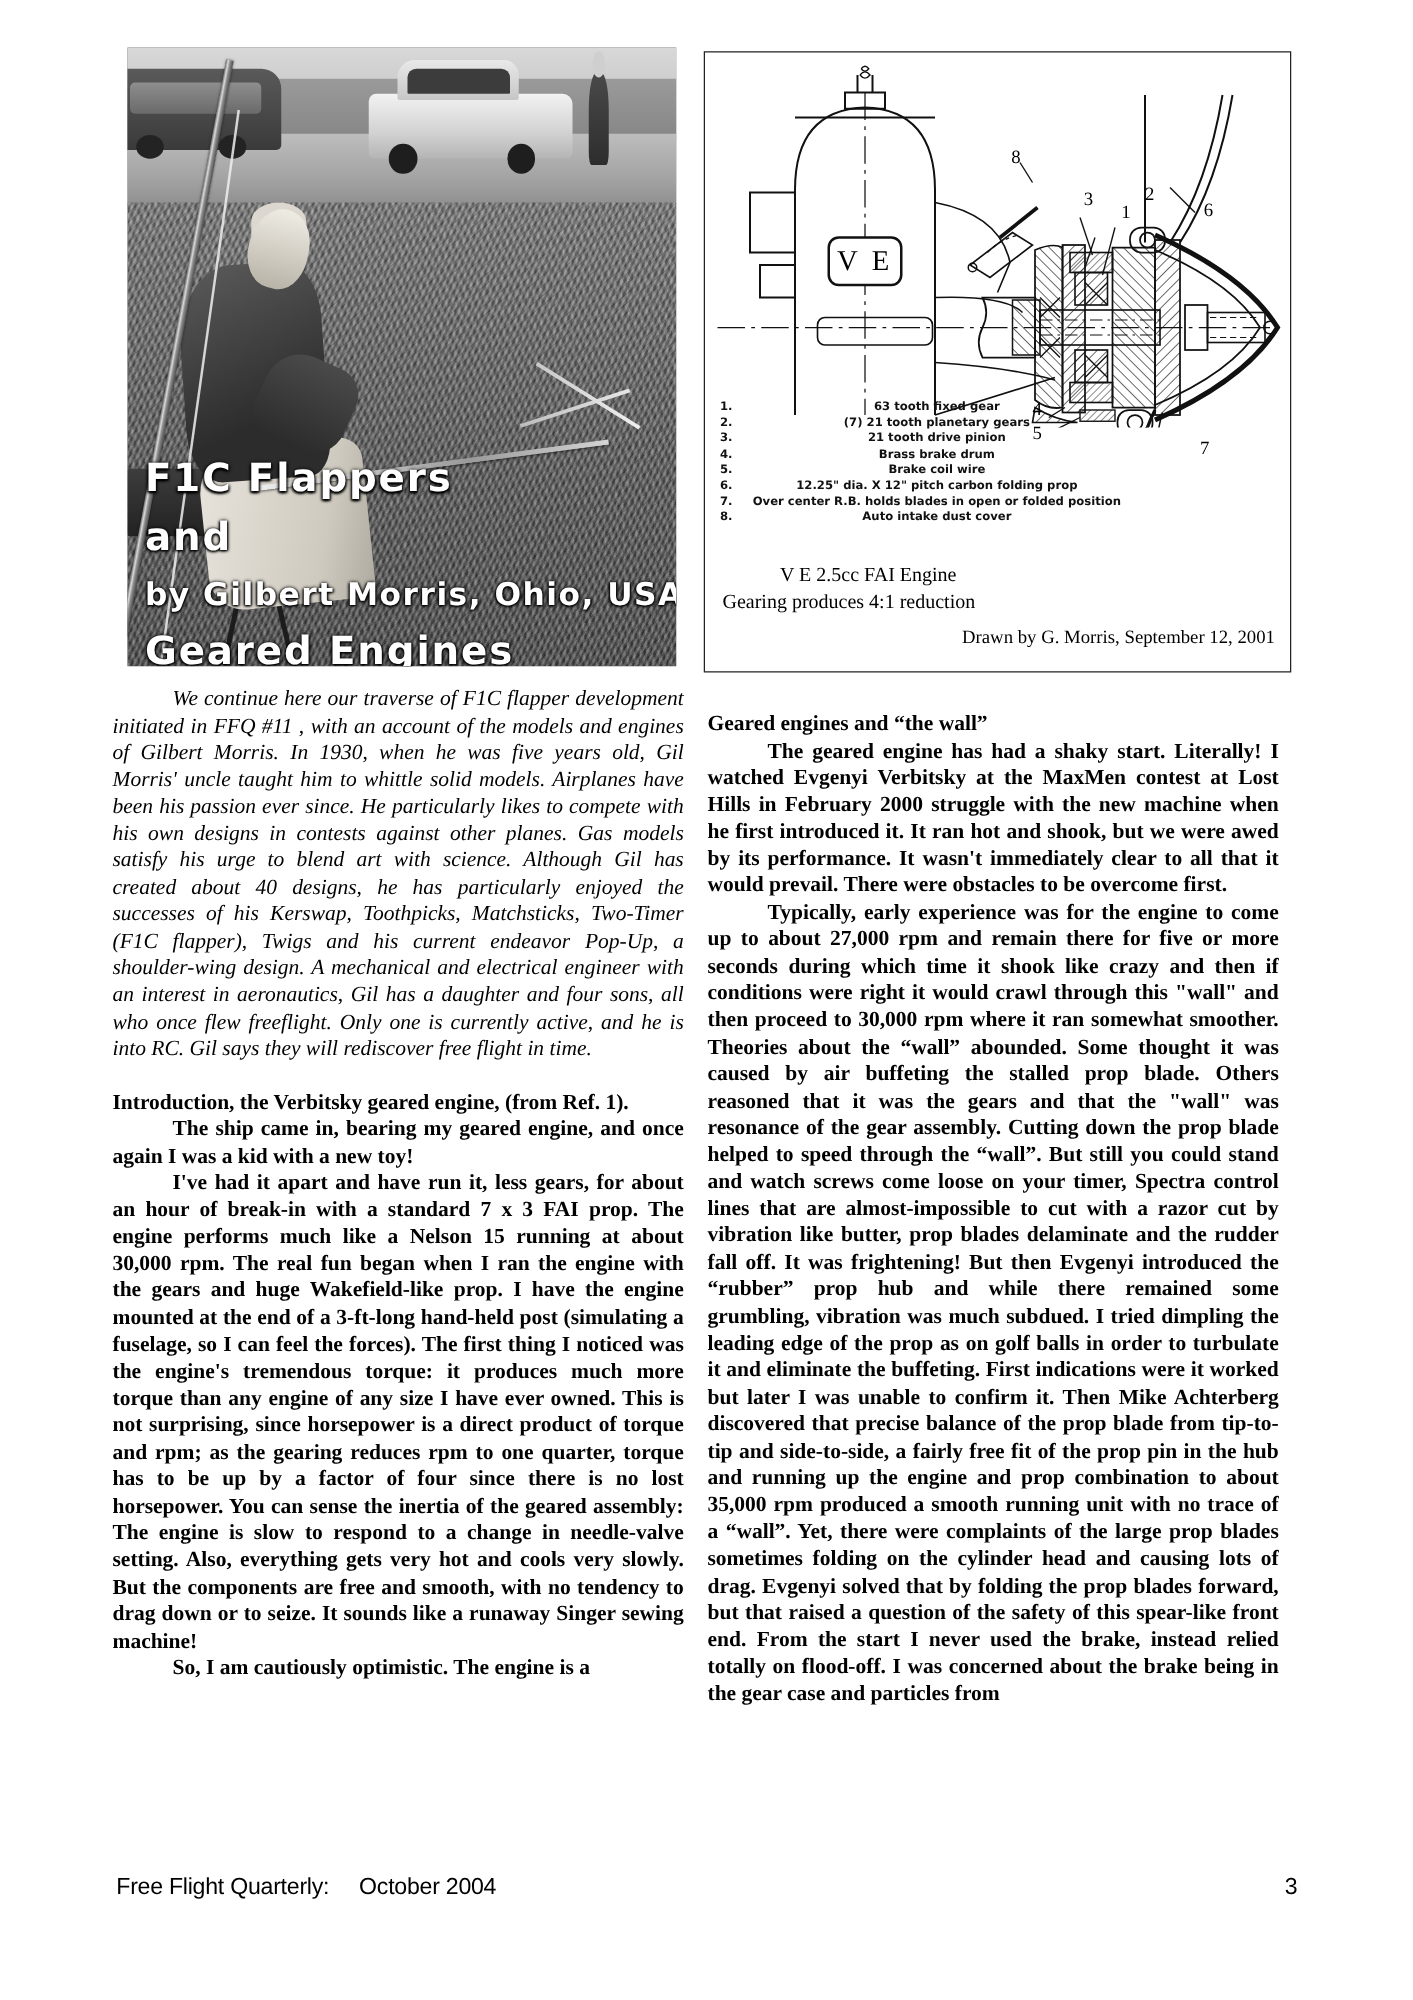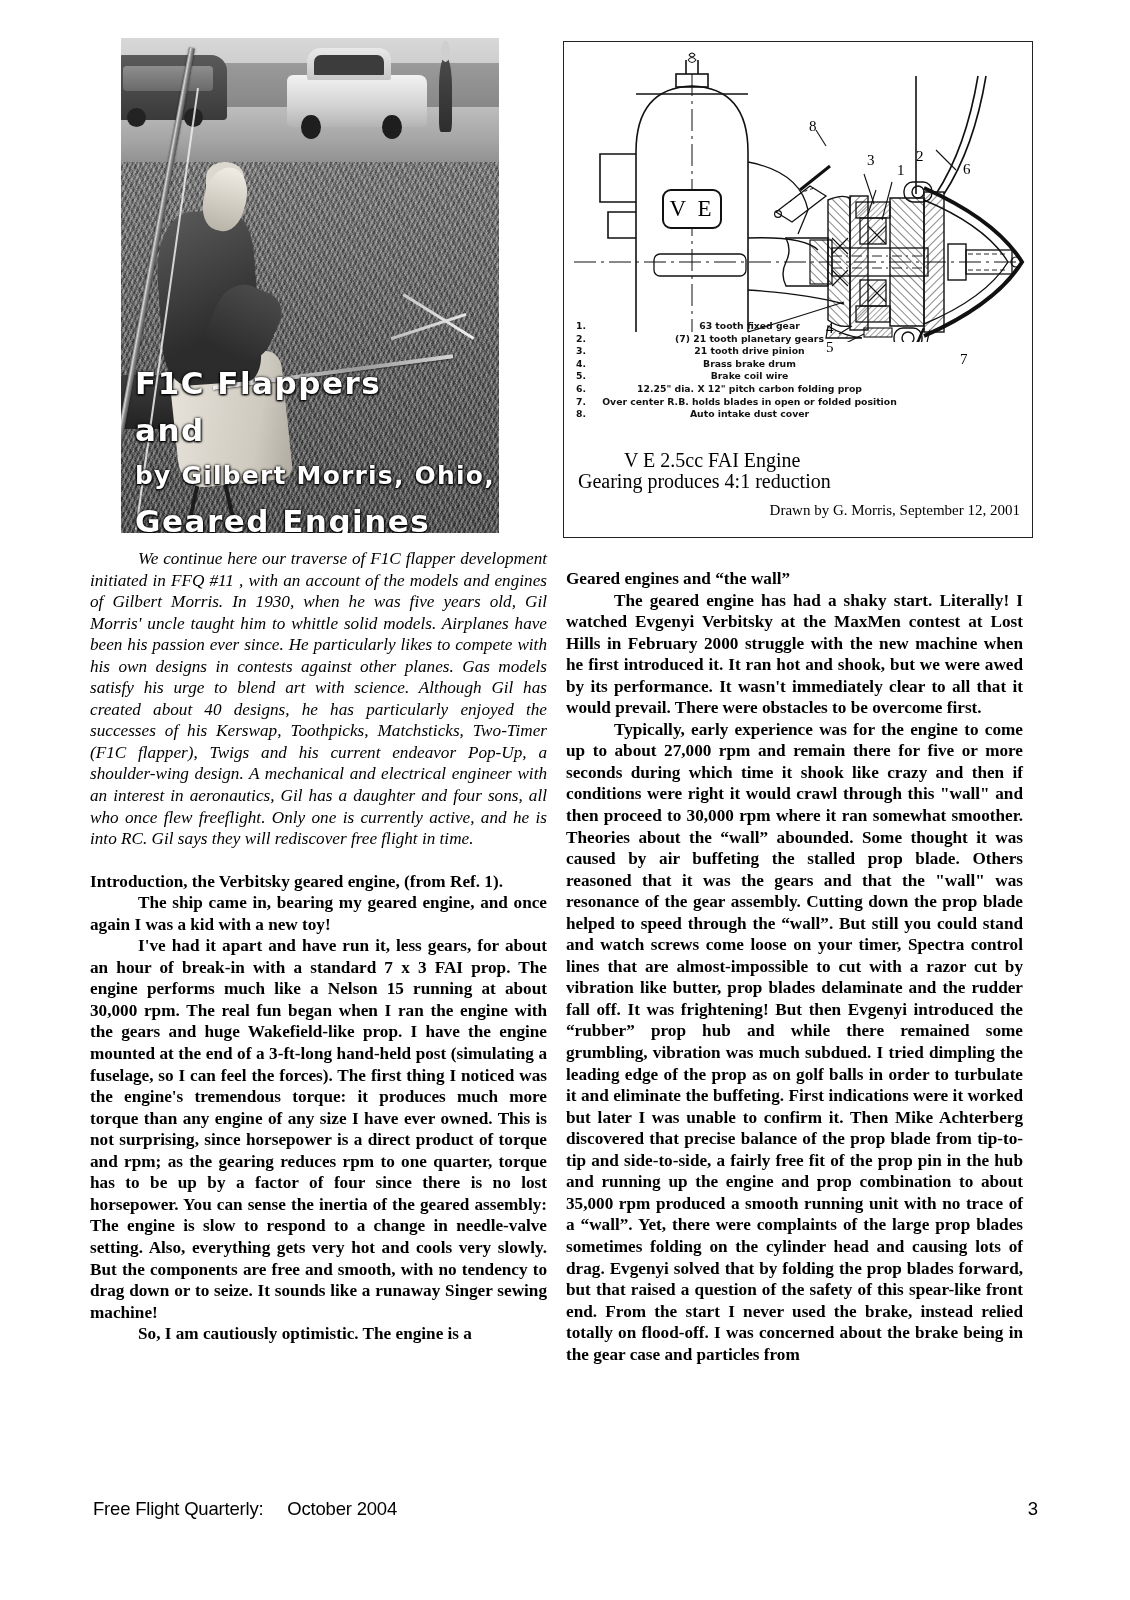--- a/index.html
+++ b/index.html
@@ -17,23 +17,23 @@
   }
 
   .page {
     position: absolute;
     inset: 0;
   }
 
   
   .photo {
     position: absolute;
-    left: 121px;
+    left: 102px;
     top: 38px;
-    width: 378px;
+    width: 439px;
     height: 495px;
     overflow: hidden;
     background: #6e6e6e;
   }
   .photo-canvas { position: absolute; inset: 0; }
 
   .ph-sky {
     position: absolute; left: 0; top: 0; width: 100%; height: 8%;
     background: linear-gradient(#d8d8d8, #c9c9c9);
   }
@@ -258,21 +258,21 @@
     color: #111;
   }
   .legend-row { display: flex; }
   .legend-num { width: 17px; flex: 0 0 17px; }
   .legend-txt { flex: 1; text-align: center; }
 
   .dg-caption {
     position: absolute;
     left: 14px;
     top: 408px;
-    font-size: 20px;
+    font-size: 16px;
     line-height: 21px;
   }
   .dg-caption .c1 { display:block; padding-left: 46px; }
   .dg-caption .c2 { display:block; }
   .dg-credit {
     position: absolute;
     right: 12px;
     top: 460px;
     font-size: 15px;
   }

